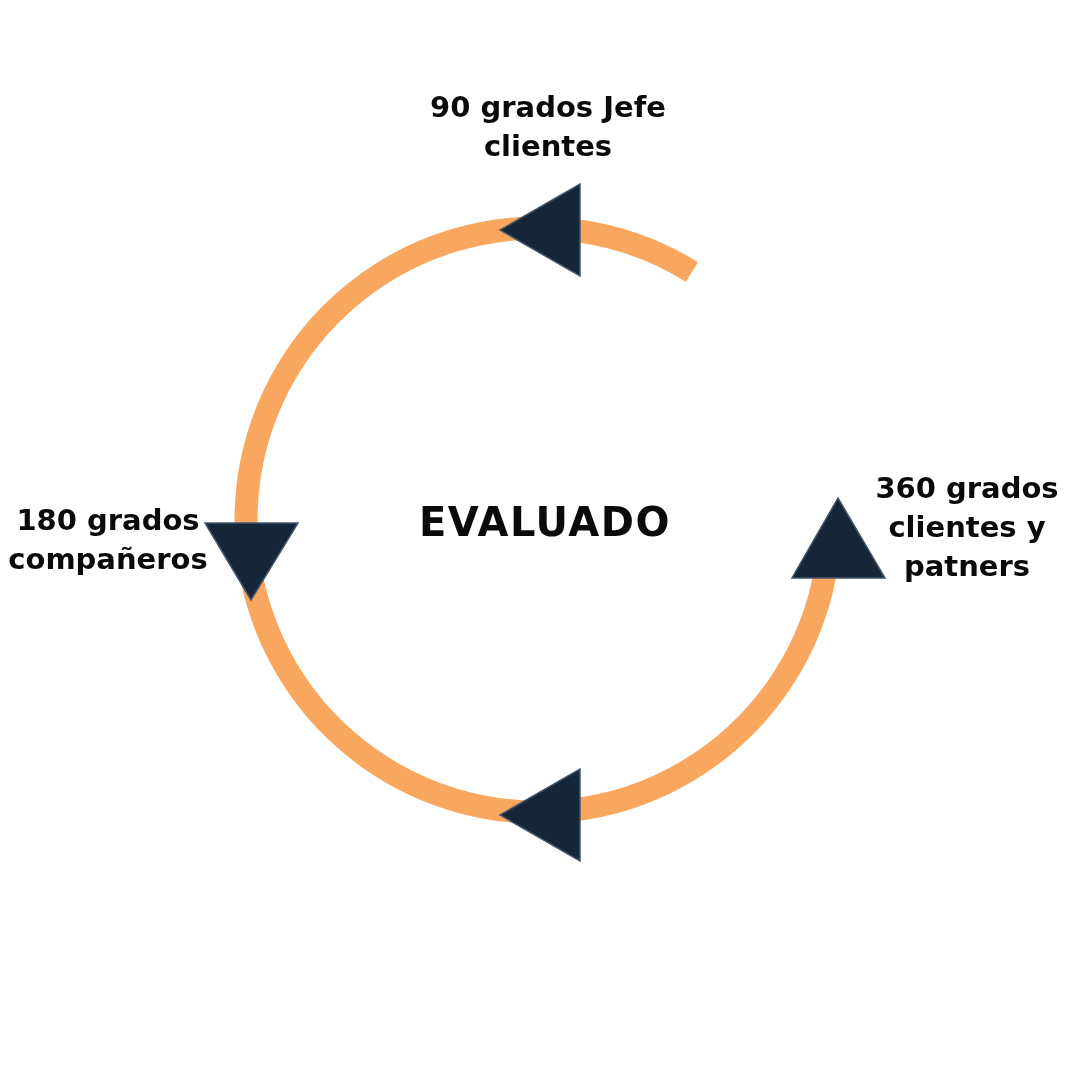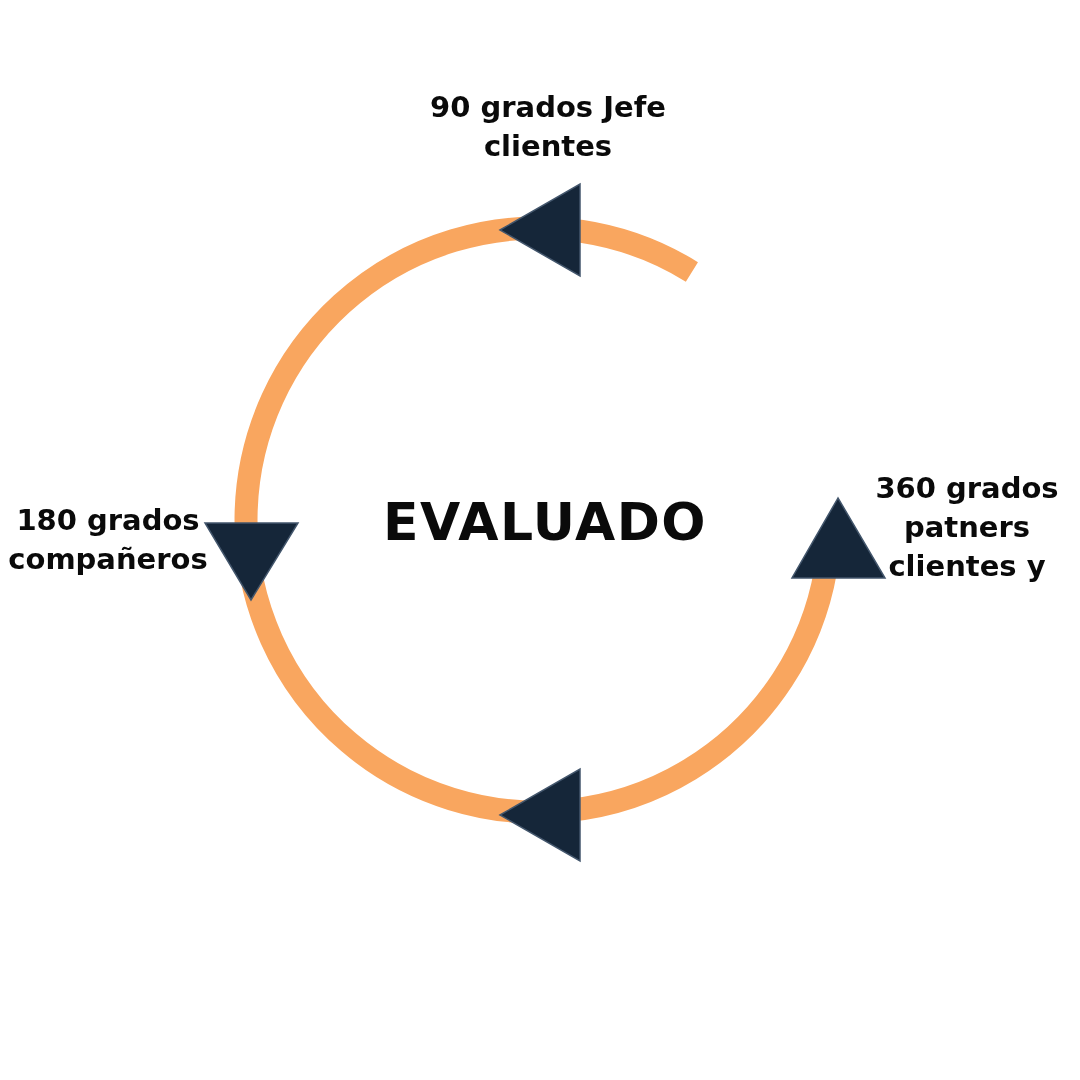--- a/index.html
+++ b/index.html
@@ -48,21 +48,21 @@
     line-height: 39px;
     white-space: nowrap;
   }
   .label span { display: block; }
   .center-label {
     position: absolute;
     transform: translateX(-50%);
     text-align: center;
     color: var(--text);
     font-weight: 700;
-    font-size: 52px;
+    font-size: 40px;
     line-height: 46px;
     letter-spacing: 1.5px;
     white-space: nowrap;
   }
   .label-top    { left: 548px; top: 88px;  }
   .label-left   { left: 108px; top: 501px; }
   .label-bottom { left: 543px; top: 882px; }
   .label-right  { left: 967px; top: 469px; }
   .center-label { left: 545px; top: 499px; }
 </style>
@@ -89,19 +89,19 @@
   <div class="label label-left">
     <span>180 grados</span>
     <span>compañeros</span>
   </div>
 
   <div class="label label-bottom">
   </div>
 
   <div class="label label-right">
     <span>360 grados</span>
+    <span>clientes y</span>
     <span>patners</span>
-    <span>clientes y</span>
   </div>
 
   <div class="center-label">EVALUADO</div>
 
 </div>
 
 </body></html>

